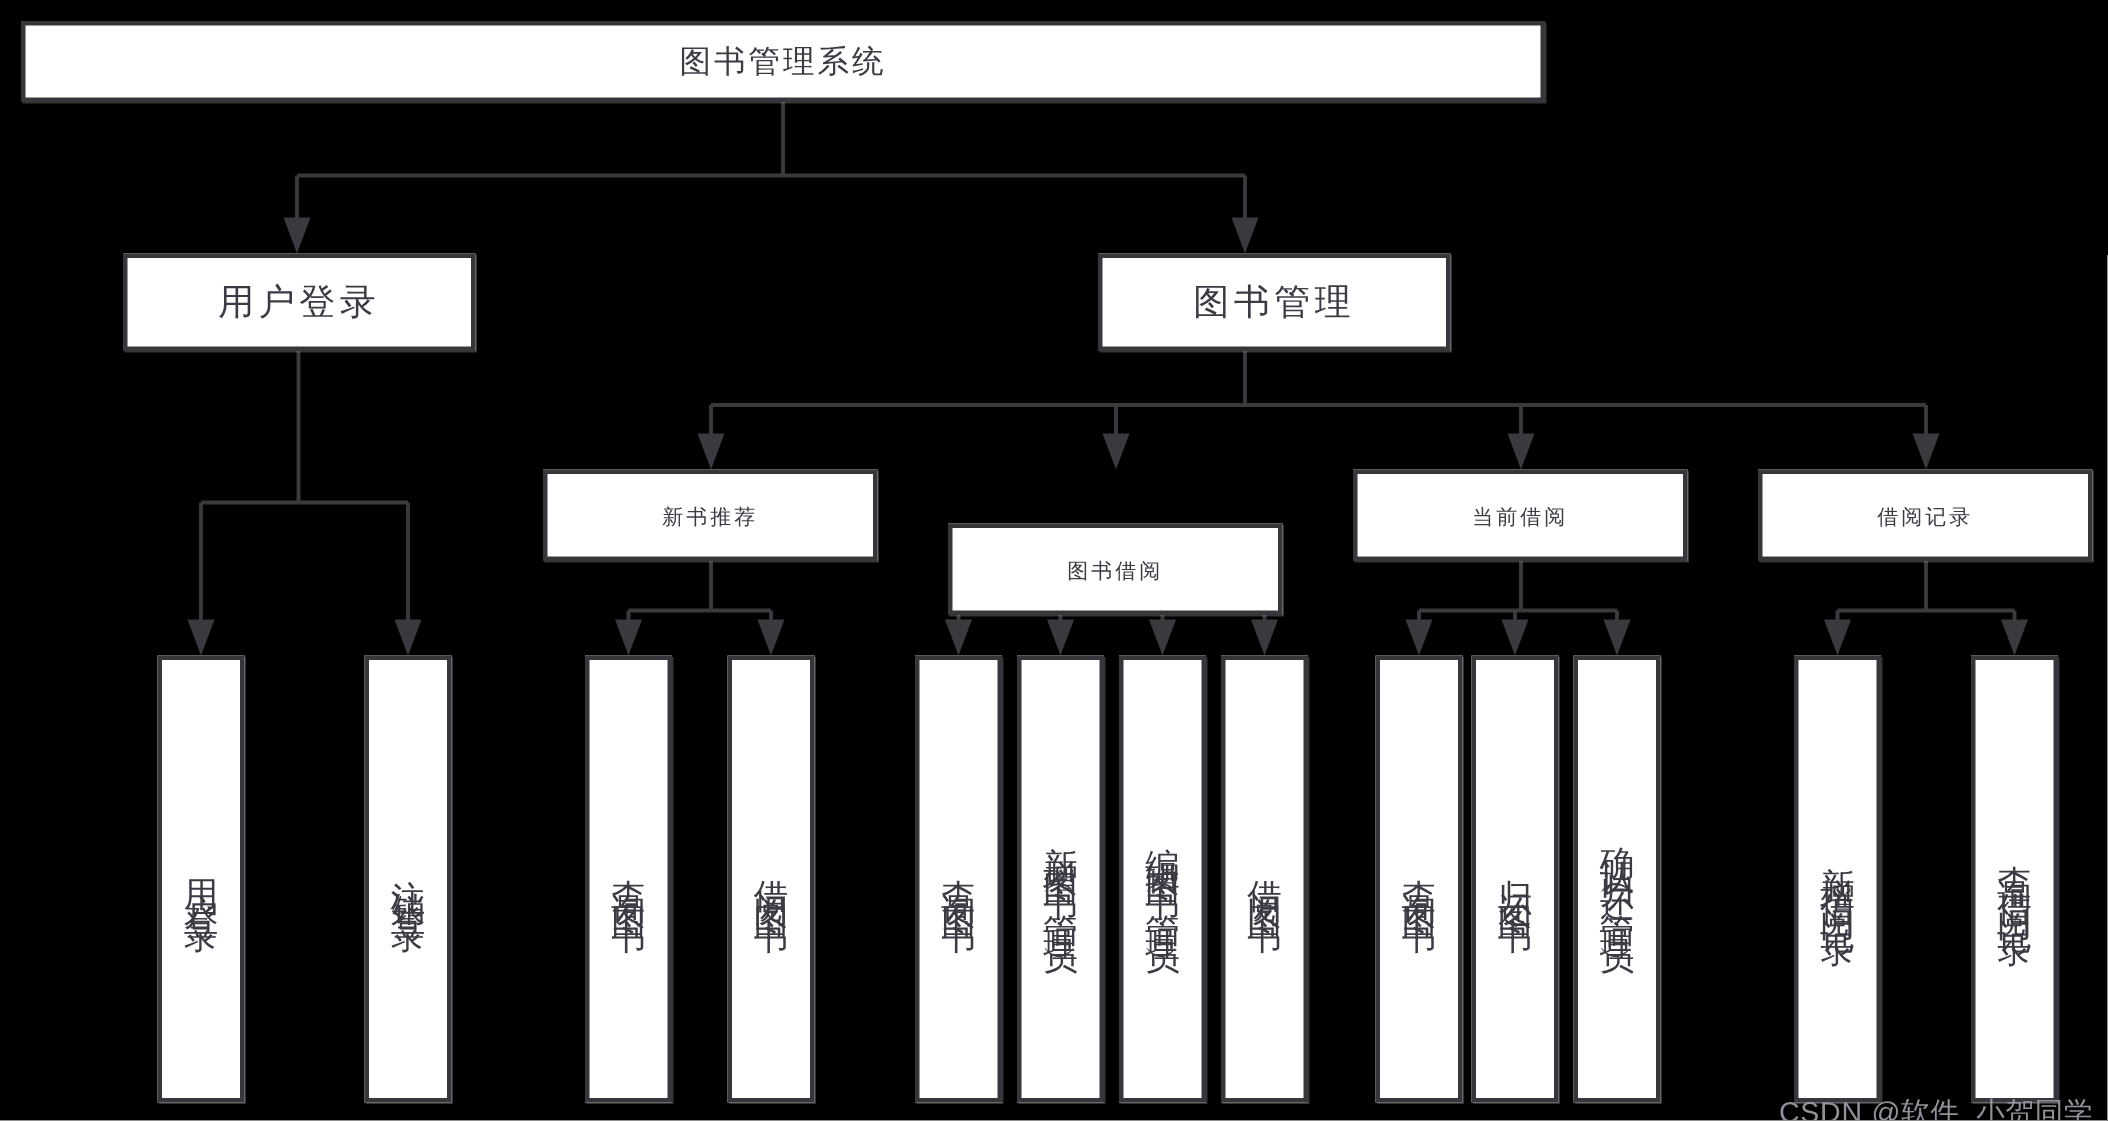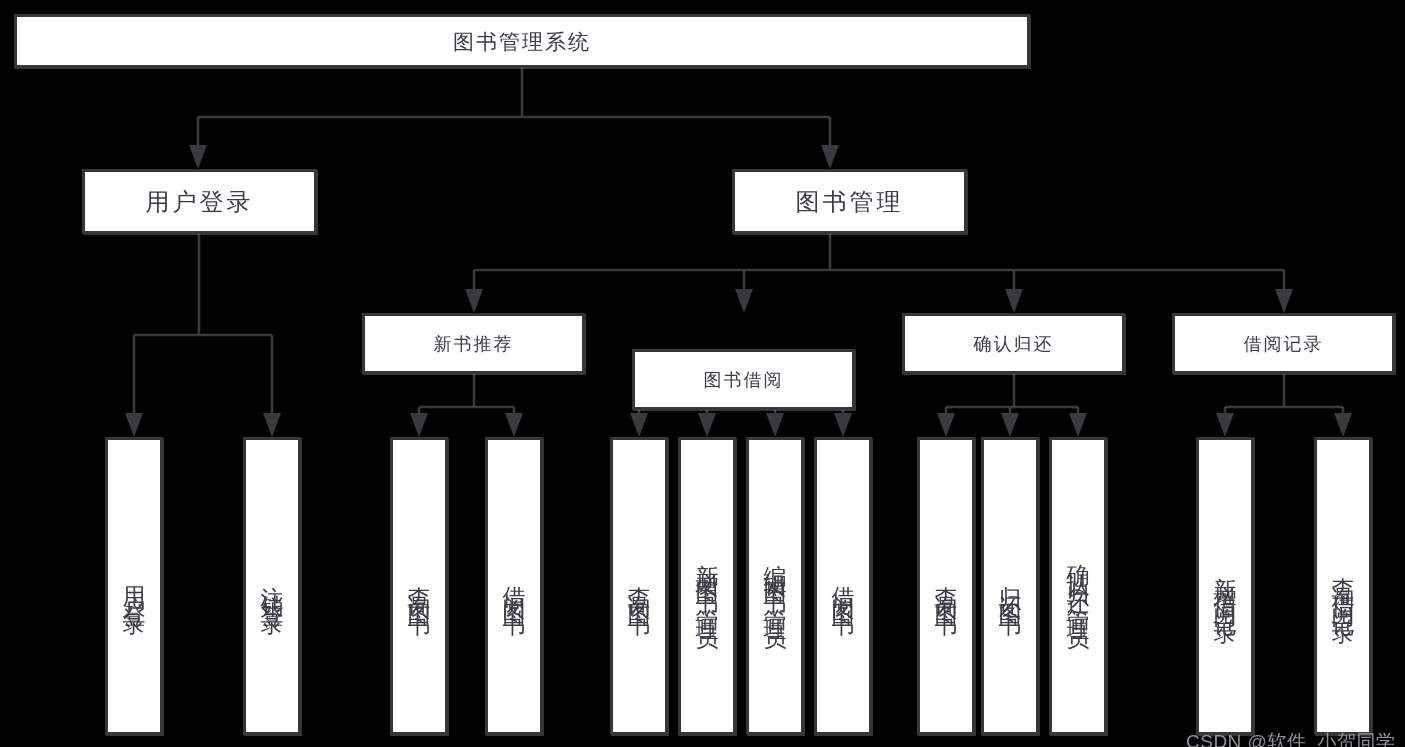--- a/index.html
+++ b/index.html
@@ -36,21 +36,21 @@
     z-index: 2;
     box-shadow: 1px 1px 0 rgba(150,150,155,0.35);
   }
   .node .lbl {
     color: #3b3b43;
     line-height: 1;
     white-space: nowrap;
   }
   .node.root .lbl  { font-size: 21px; letter-spacing: 2px; }
   .node.lv2 .lbl   { font-size: 24px; letter-spacing: 3px; }
-  .node.lv3 .lbl   { font-size: 18px; letter-spacing: 2px; }
+  .node.lv3 .lbl   { font-size: 14px; letter-spacing: 2px; }
   .node.v .lbl {
     writing-mode: vertical-rl;
     text-orientation: mixed;
     font-size: 23px;
     letter-spacing: 9px;
     white-space: normal;
   }
   #watermark {
     position: absolute;
     left: 1186px;
@@ -130,21 +130,21 @@
     <span class="lbl">图书管理</span>
   </div>
 
   <div class="node lv3" style="left:362px; top:313px; width:223px; height:61px;">
     <span class="lbl">新书推荐</span>
   </div>
   <div class="node lv3" style="left:632px; top:313px; width:223px; height:61px;margin-top:36px;">
     <span class="lbl">图书借阅</span>
   </div>
   <div class="node lv3" style="left:902px; top:313px; width:223px; height:61px;">
-    <span class="lbl">确认归还</span>
+    <span class="lbl">当前借阅</span>
   </div>
   <div class="node lv3" style="left:1172px; top:313px; width:223px; height:61px;">
     <span class="lbl">借阅记录</span>
   </div>
 
   <div class="node v" style="left:105px; top:437px; width:58px; height:298px;">
     <span class="lbl">用户登录</span>
   </div>
   <div class="node v" style="left:243px; top:437px; width:58px; height:298px;">
     <span class="lbl">注销登录</span>

